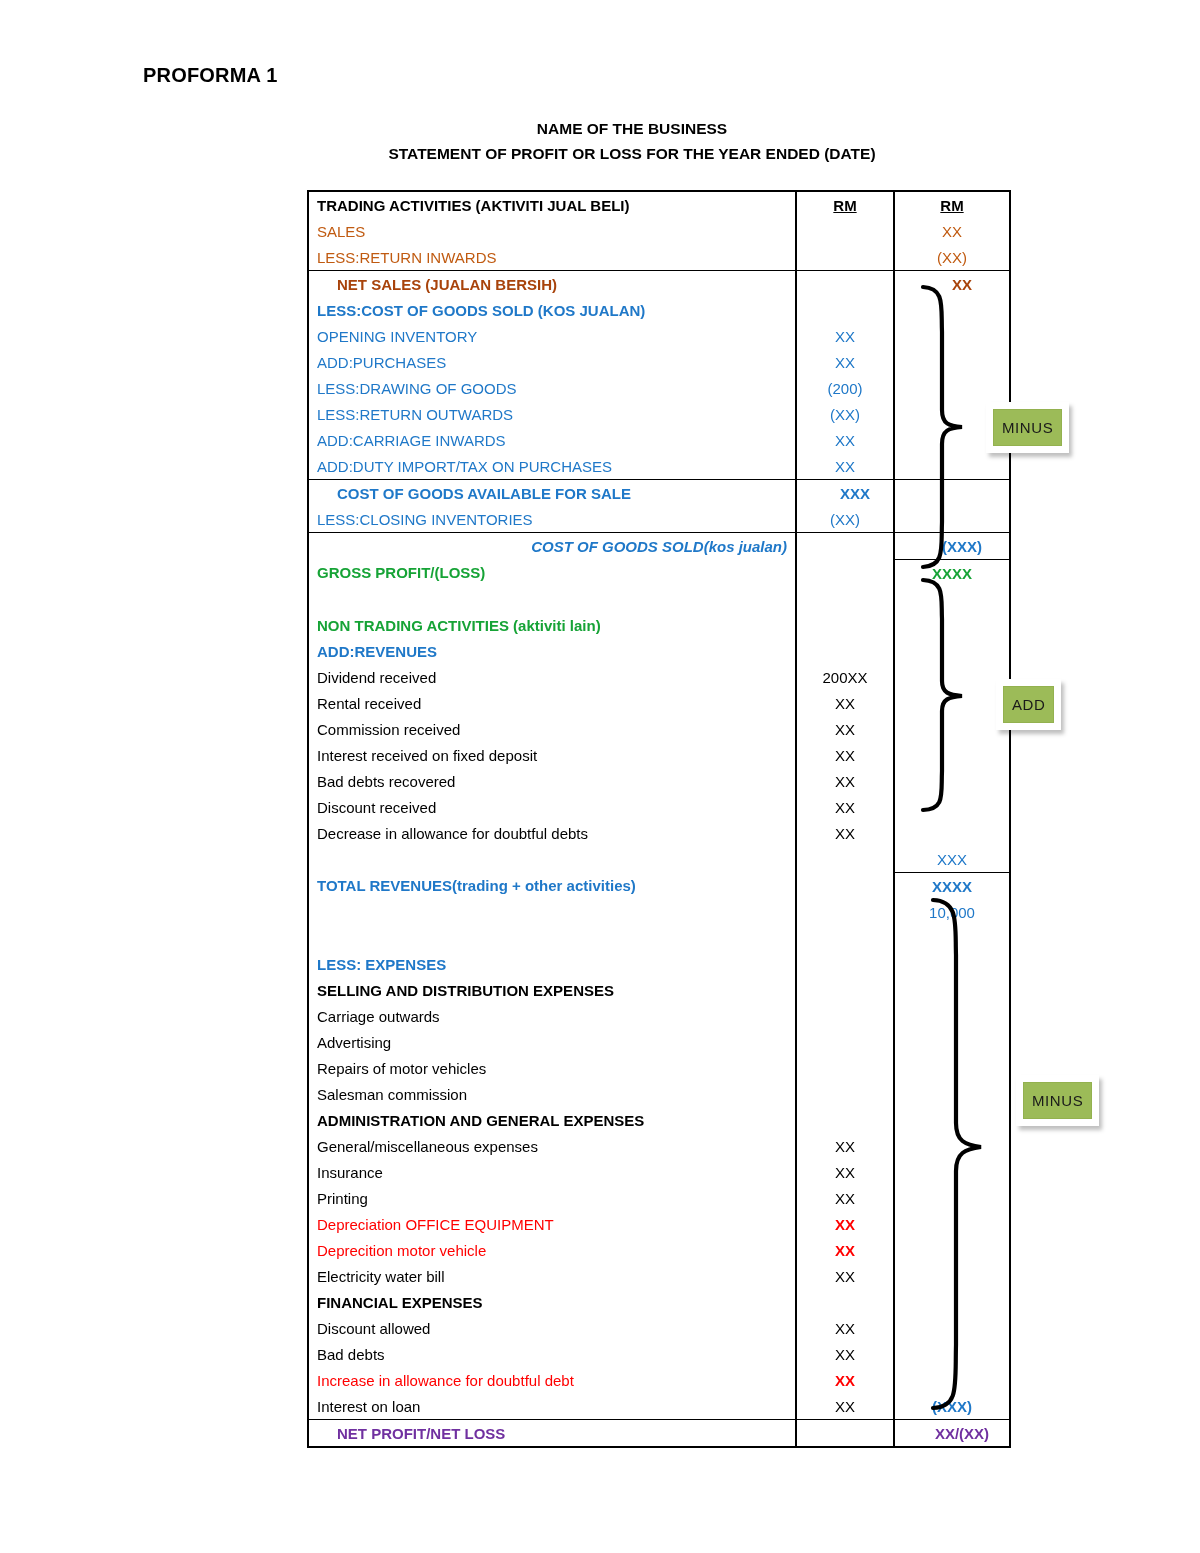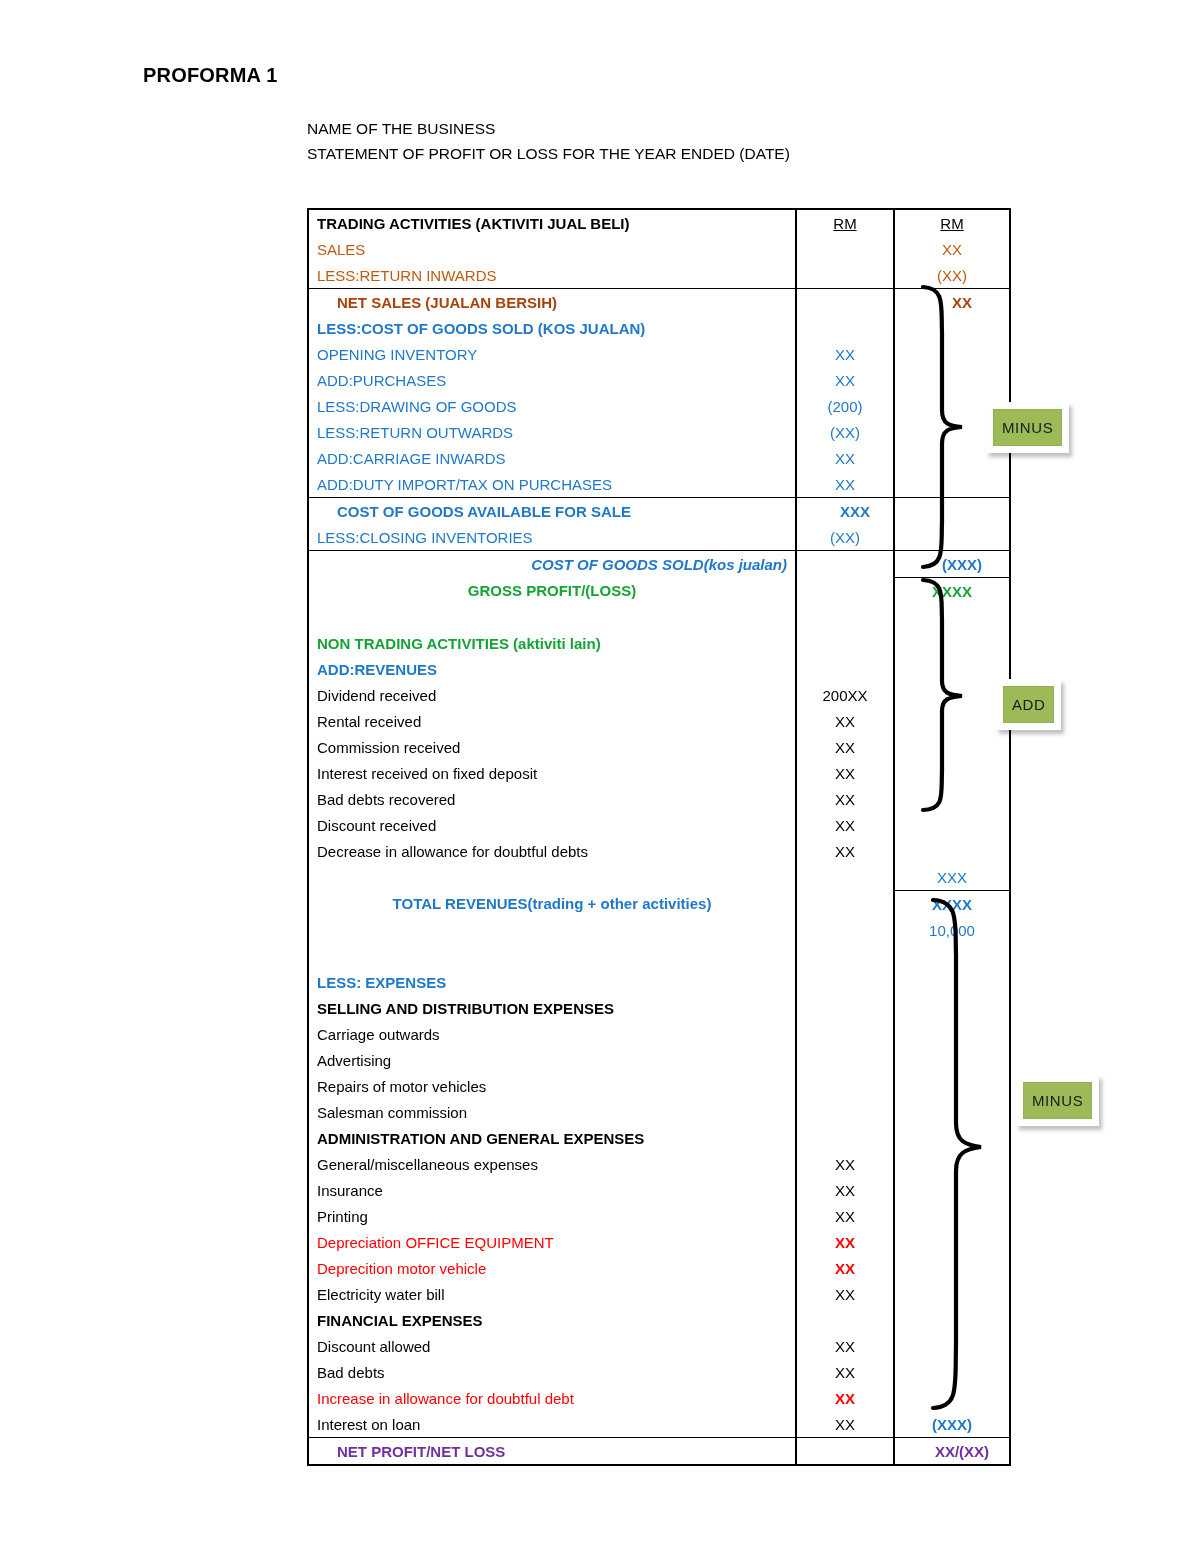--- a/index.html
+++ b/index.html
@@ -10,45 +10,45 @@
     color:#000000;
     position:relative;
     overflow:hidden;
   }
   .proforma-label{
     position:absolute;left:143px;top:64px;
     font-size:20px;font-weight:bold;letter-spacing:.2px;
   }
   .doc-title{
     position:absolute;left:307px;top:116px;width:650px;
-    font-size:15.5px;font-weight:normal;line-height:25px;
+    text-align:center;font-size:15.5px;font-weight:bold;line-height:25px;
   }
   
   .stmt{
-    position:absolute;left:307px;top:208px;width:650px;
+    position:absolute;left:307px;top:190px;width:650px;
     border-collapse:collapse;
     border:2.5px solid #000;
     table-layout:fixed;
   }
   .stmt td{
     padding:0 8px;
     height:26px;
     font-size:15px;
     vertical-align:middle;
     border:0;
   }
   .c-desc{width:470px;}
   .c-rm1{width:80px;text-align:center;border-left:2px solid #000 !important;}
   .c-rm2{width:98px;text-align:center;border-left:2px solid #000 !important;}
   tr.secline > td{border-top:1.6px solid #000;padding-left:28px;}
   tr.secline-rm2 > td.c-rm2{border-top:1.6px solid #000;}
-  tr.secline-rm2 > td.c-desc,tr.secline-rm2 > td.c-rm1{border-top:0;text-align:center;}
+  tr.secline-rm2 > td.c-desc,tr.secline-rm2 > td.c-rm1{border-top:0;}
   .b{font-weight:bold;}
   .it{font-style:italic;font-weight:bold;text-align:right;padding-right:10px;margin-top:23px;}
-  .u{text-decoration:underline;font-weight:normal;}
+  .u{text-decoration:underline;font-weight:bold;}
   .orange{color:#C05A10;}
   .brown{color:#A8430B;}
   .blue{color:#1F78C8;}
   .green{color:#16A336;}
   .red{color:#FF0000;}
   .purple{color:#7030A0;}
   .black{color:#000000;}
   
   .callout{
     position:absolute;

